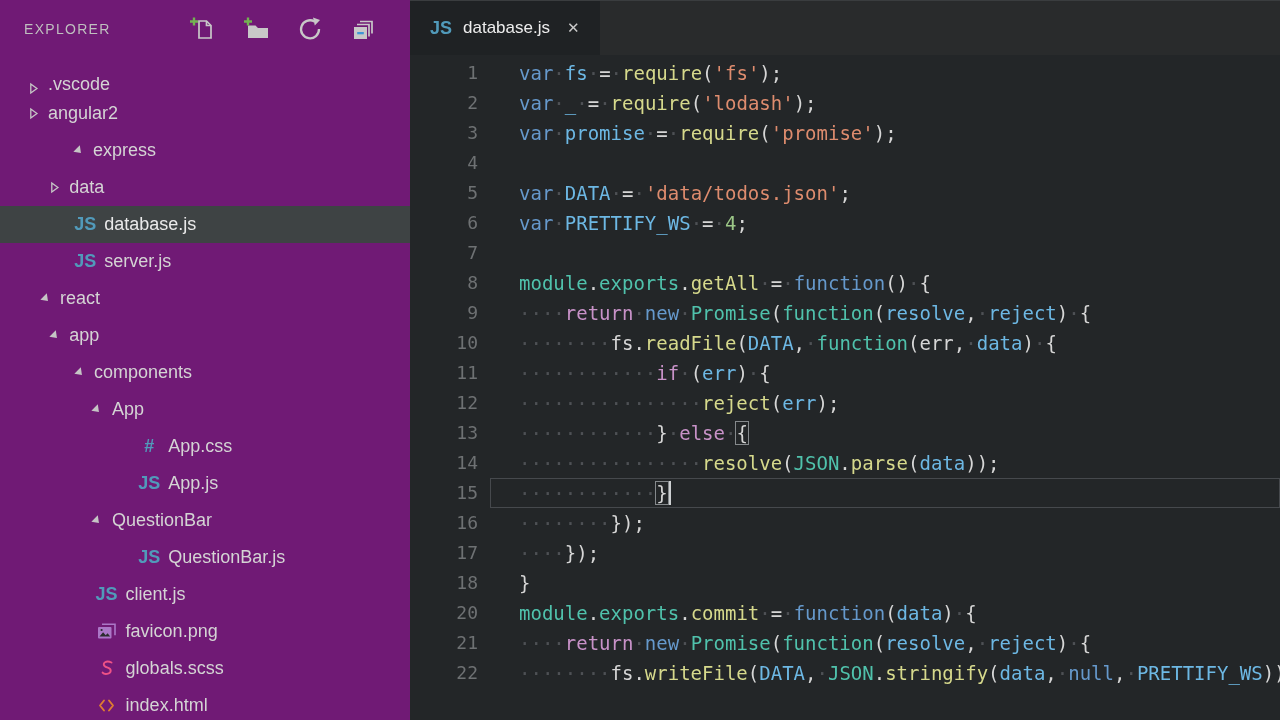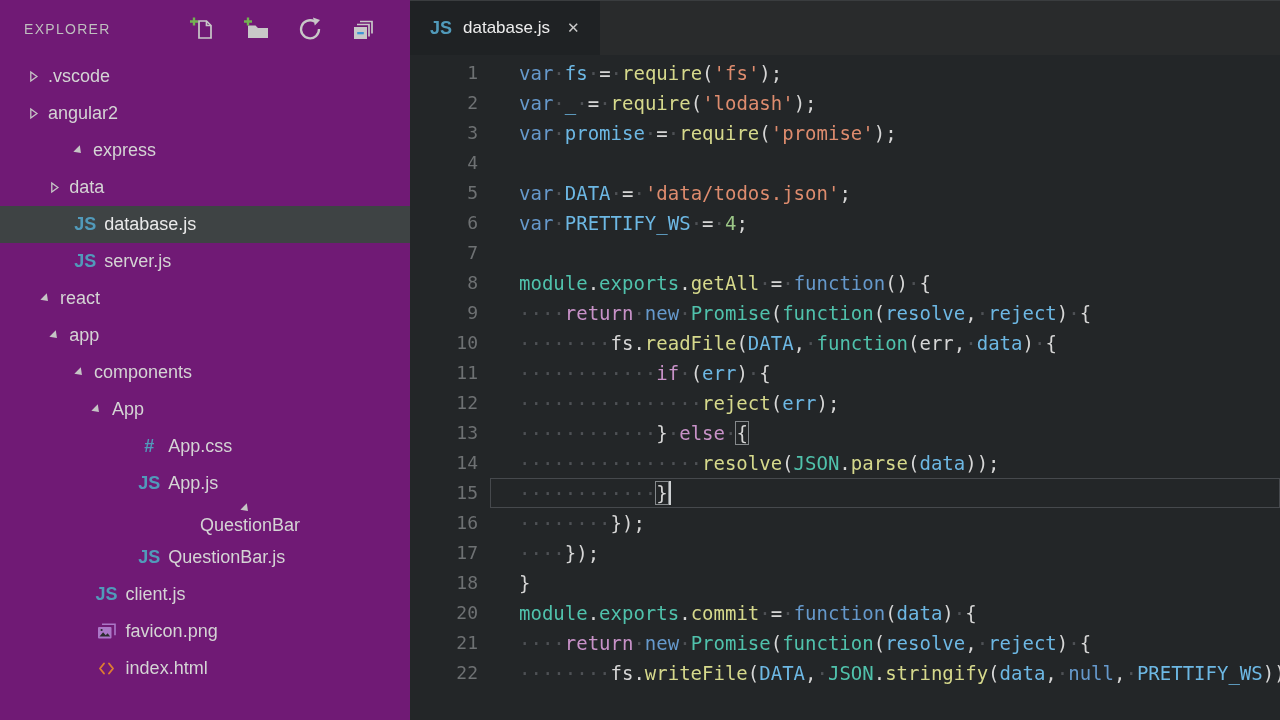--- a/index.html
+++ b/index.html
@@ -76,79 +76,79 @@
         <svg width="26" height="26" viewBox="0 0 26 26">
           <path d="M9 5.5 h12 v12" fill="none" stroke="#c8c8c8" stroke-width="1.7"></path>
           <path d="M6 8.5 h12 v12" fill="none" stroke="#c8c8c8" stroke-width="1.7"></path>
           <rect x="3" y="11" width="13" height="12" fill="#c8c8c8"></rect>
           <rect x="6.2" y="16" width="6.6" height="2.3" fill="#3f97d6"></rect>
         </svg>
       </div>
     </div>
   </div>
   <div class="tree">
+      <div class="tree-row" style="padding-left: 26px; align-items: flex-end;">
+        <span class="twistie">
+          <svg width="13" height="13" viewBox="0 0 12 12">
+            <path d="M3.5 1.8 L9.2 6 L3.5 10.2 Z" fill="none" stroke="#c5c5c5" stroke-width="1.2"></path>
+          </svg>
+        </span>
+        <span>.vscode</span>
+      </div>
       <div class="tree-row" style="padding-left: 26px;">
         <span class="twistie">
           <svg width="13" height="13" viewBox="0 0 12 12">
             <path d="M3.5 1.8 L9.2 6 L3.5 10.2 Z" fill="none" stroke="#c5c5c5" stroke-width="1.2"></path>
           </svg>
         </span>
-        <span>.vscode</span>
-      </div>
-      <div class="tree-row" style="padding-left: 26px;">
+        <span>angular2</span>
+      </div>
+      <div class="tree-row" style="padding-left: 26px; margin-left: 45px;">
+        <span class="twistie">
+          <svg width="13" height="13" viewBox="0 0 12 12">
+            <g transform="rotate(45 6 6)">
+              <path d="M3.5 1.8 L9.2 6 L3.5 10.2 Z" fill="#c5c5c5"></path>
+            </g>
+          </svg>
+        </span>
+        <span>express</span>
+      </div>
+      <div class="tree-row" style="padding-left: 47.3px;">
         <span class="twistie">
           <svg width="13" height="13" viewBox="0 0 12 12">
             <path d="M3.5 1.8 L9.2 6 L3.5 10.2 Z" fill="none" stroke="#c5c5c5" stroke-width="1.2"></path>
           </svg>
         </span>
-        <span>angular2</span>
-      </div>
-      <div class="tree-row" style="padding-left: 26px; margin-left: 45px;">
-        <span class="twistie">
-          <svg width="13" height="13" viewBox="0 0 12 12">
-            <g transform="rotate(45 6 6)">
-              <path d="M3.5 1.8 L9.2 6 L3.5 10.2 Z" fill="#c5c5c5"></path>
-            </g>
-          </svg>
-        </span>
-        <span>express</span>
+        <span>data</span>
+      </div>
+      <div class="tree-row selected" style="padding-left: 73.3px;">
+        <span class="fileicon">
+          <span class="js-badge">JS</span>
+        </span>
+        <span>database.js</span>
+      </div>
+      <div class="tree-row" style="padding-left: 73.3px;">
+        <span class="fileicon">
+          <span class="js-badge">JS</span>
+        </span>
+        <span>server.js</span>
+      </div>
+      <div class="tree-row" style="padding-left: 26px; margin-left: 12px;">
+        <span class="twistie">
+          <svg width="13" height="13" viewBox="0 0 12 12">
+            <g transform="rotate(45 6 6)">
+              <path d="M3.5 1.8 L9.2 6 L3.5 10.2 Z" fill="#c5c5c5"></path>
+            </g>
+          </svg>
+        </span>
+        <span>react</span>
       </div>
       <div class="tree-row" style="padding-left: 47.3px;">
         <span class="twistie">
           <svg width="13" height="13" viewBox="0 0 12 12">
-            <path d="M3.5 1.8 L9.2 6 L3.5 10.2 Z" fill="none" stroke="#c5c5c5" stroke-width="1.2"></path>
-          </svg>
-        </span>
-        <span>data</span>
-      </div>
-      <div class="tree-row selected" style="padding-left: 73.3px;">
-        <span class="fileicon">
-          <span class="js-badge">JS</span>
-        </span>
-        <span>database.js</span>
-      </div>
-      <div class="tree-row" style="padding-left: 73.3px;">
-        <span class="fileicon">
-          <span class="js-badge">JS</span>
-        </span>
-        <span>server.js</span>
-      </div>
-      <div class="tree-row" style="padding-left: 26px; margin-left: 12px;">
-        <span class="twistie">
-          <svg width="13" height="13" viewBox="0 0 12 12">
-            <g transform="rotate(45 6 6)">
-              <path d="M3.5 1.8 L9.2 6 L3.5 10.2 Z" fill="#c5c5c5"></path>
-            </g>
-          </svg>
-        </span>
-        <span>react</span>
-      </div>
-      <div class="tree-row" style="padding-left: 47.3px;">
-        <span class="twistie">
-          <svg width="13" height="13" viewBox="0 0 12 12">
             <g transform="rotate(45 6 6)">
               <path d="M3.5 1.8 L9.2 6 L3.5 10.2 Z" fill="#c5c5c5"></path>
             </g>
           </svg>
         </span>
         <span>app</span>
       </div>
       <div class="tree-row" style="padding-left: 72px;">
         <span class="twistie">
           <svg width="13" height="13" viewBox="0 0 12 12">
@@ -174,21 +174,21 @@
           <span class="css-badge">#</span>
         </span>
         <span>App.css</span>
       </div>
       <div class="tree-row" style="padding-left: 137.2px;">
         <span class="fileicon">
           <span class="js-badge">JS</span>
         </span>
         <span>App.js</span>
       </div>
-      <div class="tree-row" style="padding-left: 89.9px; flex-direction: column;">
+      <div class="tree-row" style="padding-left: 89.9px;">
         <span class="twistie">
           <svg width="13" height="13" viewBox="0 0 12 12">
             <g transform="rotate(45 6 6)">
               <path d="M3.5 1.8 L9.2 6 L3.5 10.2 Z" fill="#c5c5c5"></path>
             </g>
           </svg>
         </span>
         <span>QuestionBar</span>
       </div>
       <div class="tree-row" style="padding-left: 137.2px;">
@@ -206,20 +206,28 @@
       <div class="tree-row" style="padding-left: 94.6px;">
         <span class="fileicon">
           <svg width="19" height="17" viewBox="0 0 19 17">
             <path d="M5 1.2 h13 v11" fill="none" stroke="#ab77c7" stroke-width="1.6"></path>
             <rect x="1" y="4" width="13.5" height="11.5" rx="1" fill="#ab77c7"></rect>
             <path d="M2.5 13.5 l3.6-4.2 2.6 3 1.9-2 2.6 3.2 z" fill="#2a2c2d"></path>
             <circle cx="4.6" cy="7" r="1.1" fill="#2a2c2d"></circle>
           </svg>
         </span>
         <span>favicon.png</span>
+      </div>
+      <div class="tree-row" style="padding-left: 94.6px;">
+        <span class="fileicon">
+          <svg width="16" height="20" viewBox="0 0 16 20">
+            <path d="M12.5 3.5 C7 1 3.2 4.2 5.4 6.8 C7.6 9.4 12.2 8.2 11.7 12 C11.3 15.3 5.2 15.8 3.6 13.6" fill="none" stroke="#ee5286" stroke-width="1.9" stroke-linecap="round"></path>
+          </svg>
+        </span>
+        <span>globals.scss</span>
       </div>
       <div class="tree-row" style="padding-left: 94.6px;">
         <span class="fileicon">
           <svg width="17" height="15" viewBox="0 0 17 15">
             <path d="M6 2.5 L2 7.5 L6 12.5 M11 2.5 L15 7.5 L11 12.5" fill="none" stroke="#de7d30" stroke-width="1.9" stroke-linecap="round" stroke-linejoin="round"></path>
           </svg>
         </span>
         <span>index.html</span>
       </div>
     </div>

